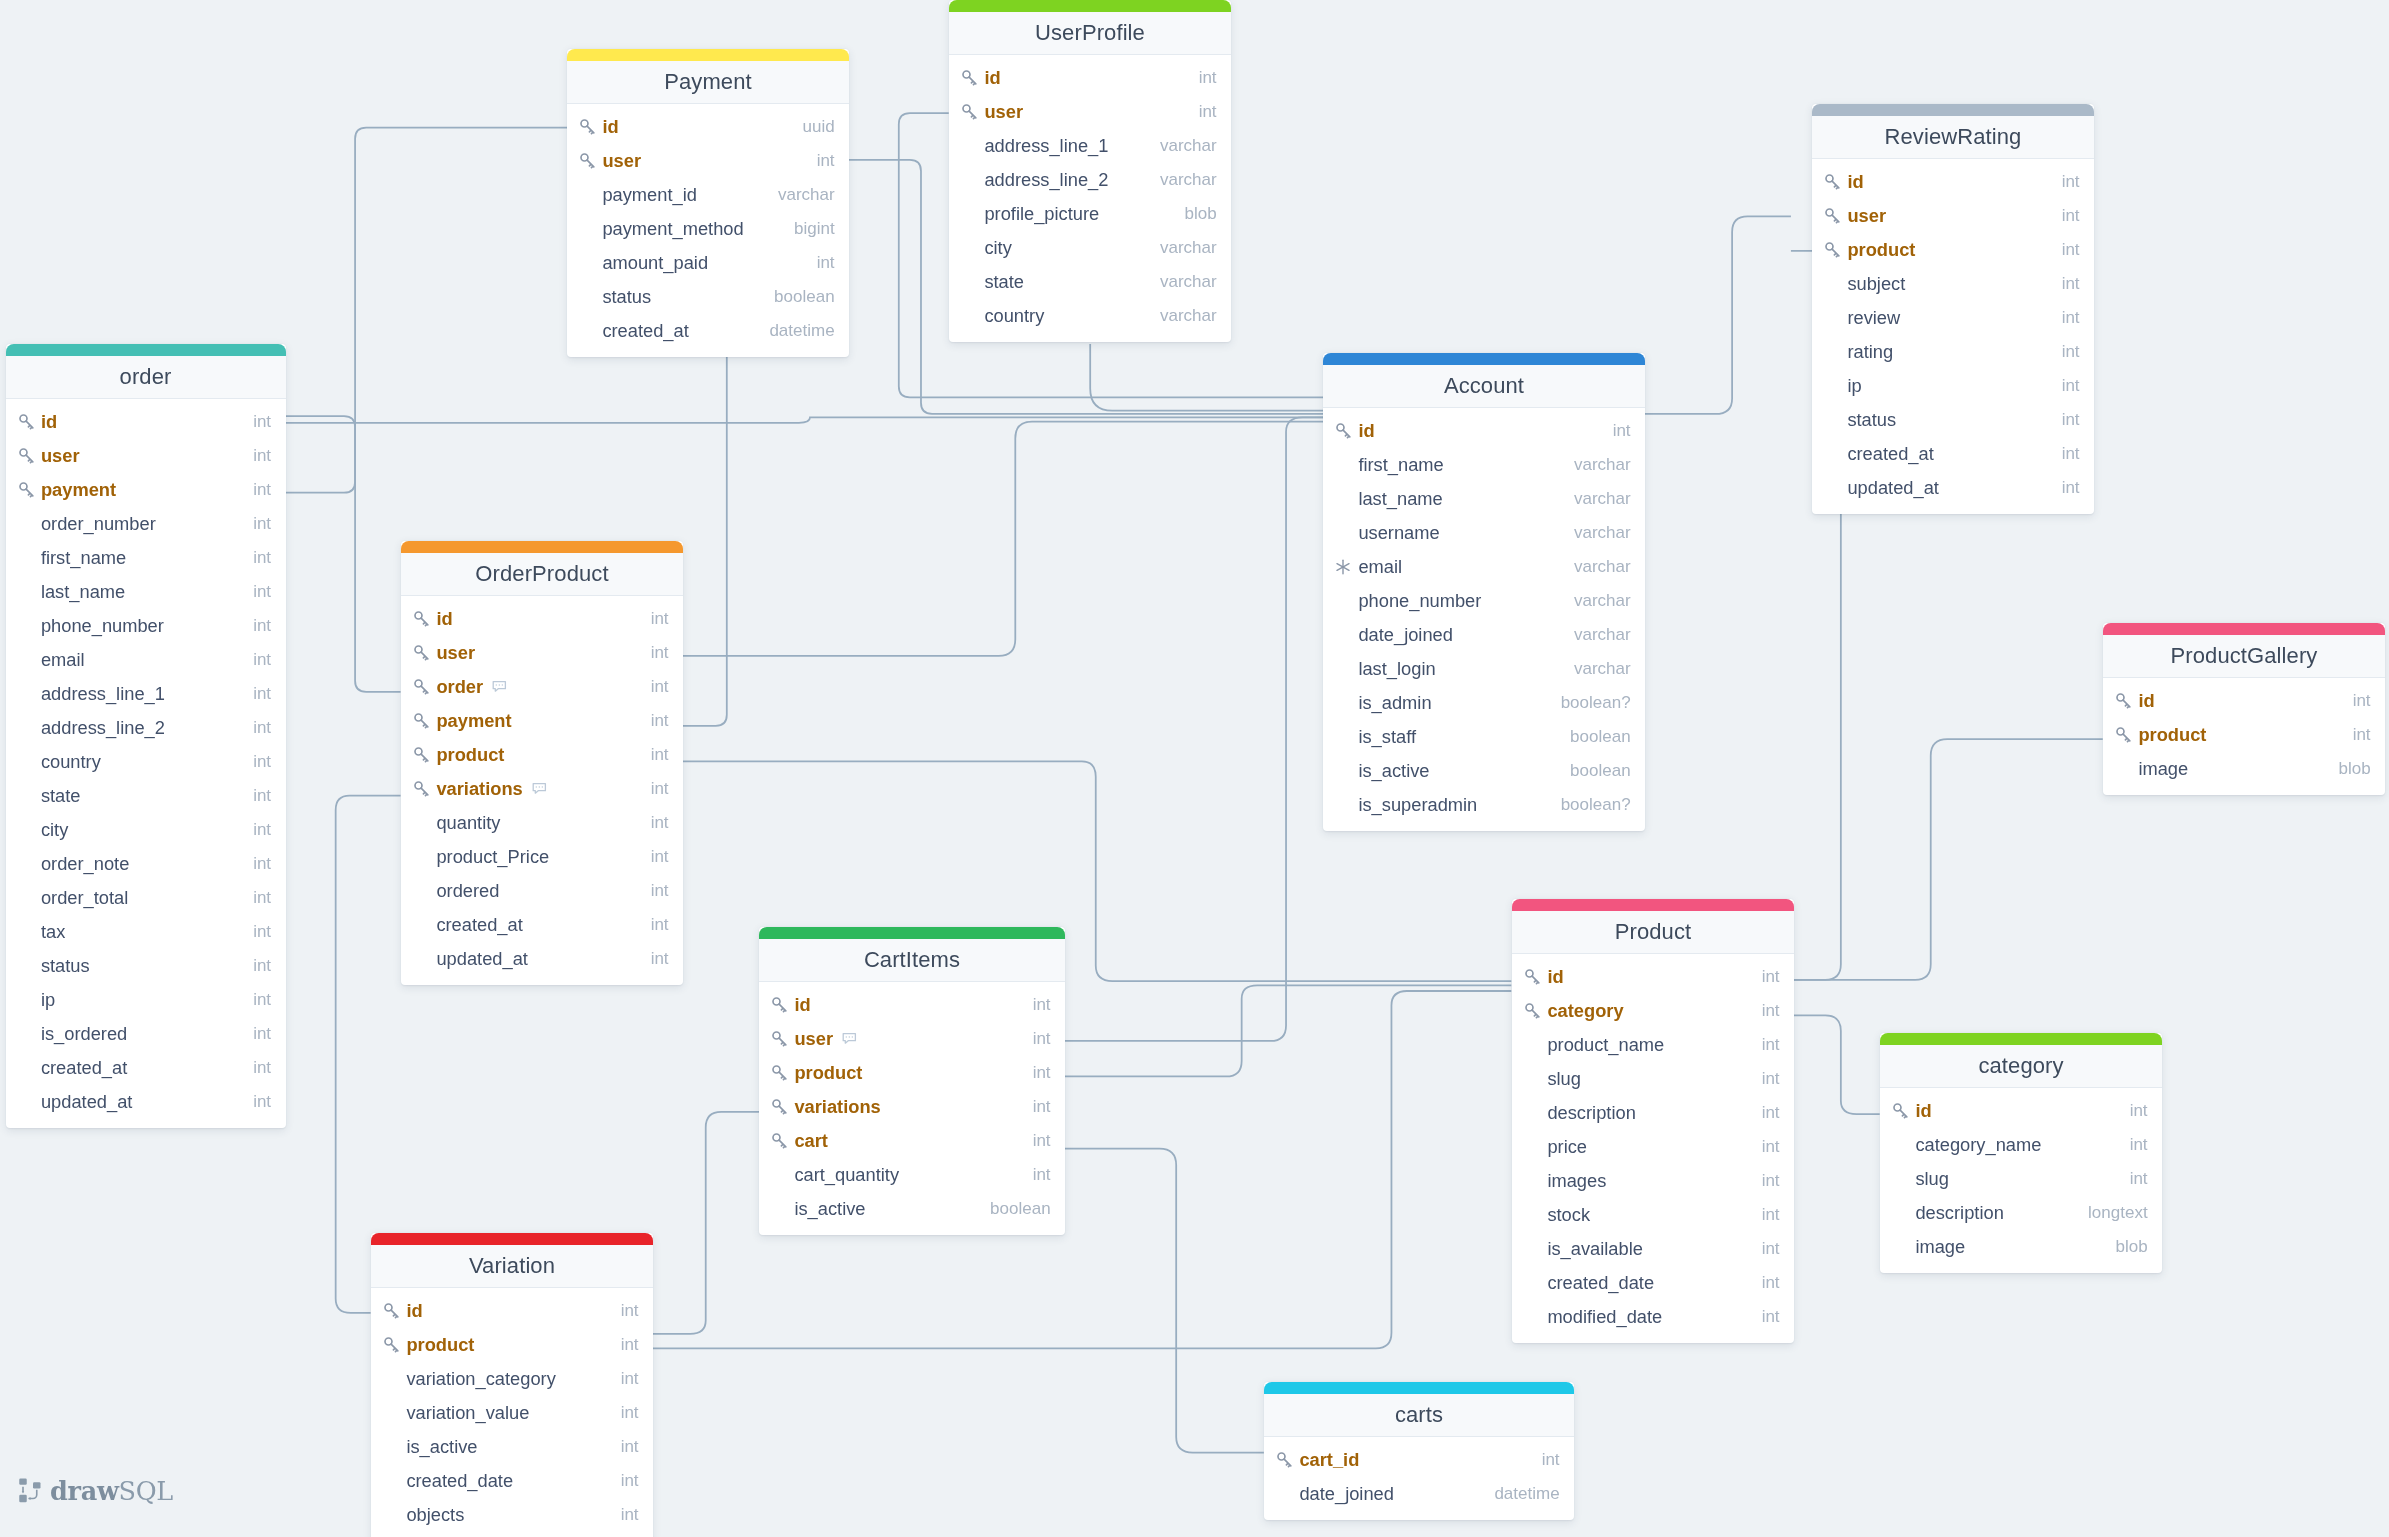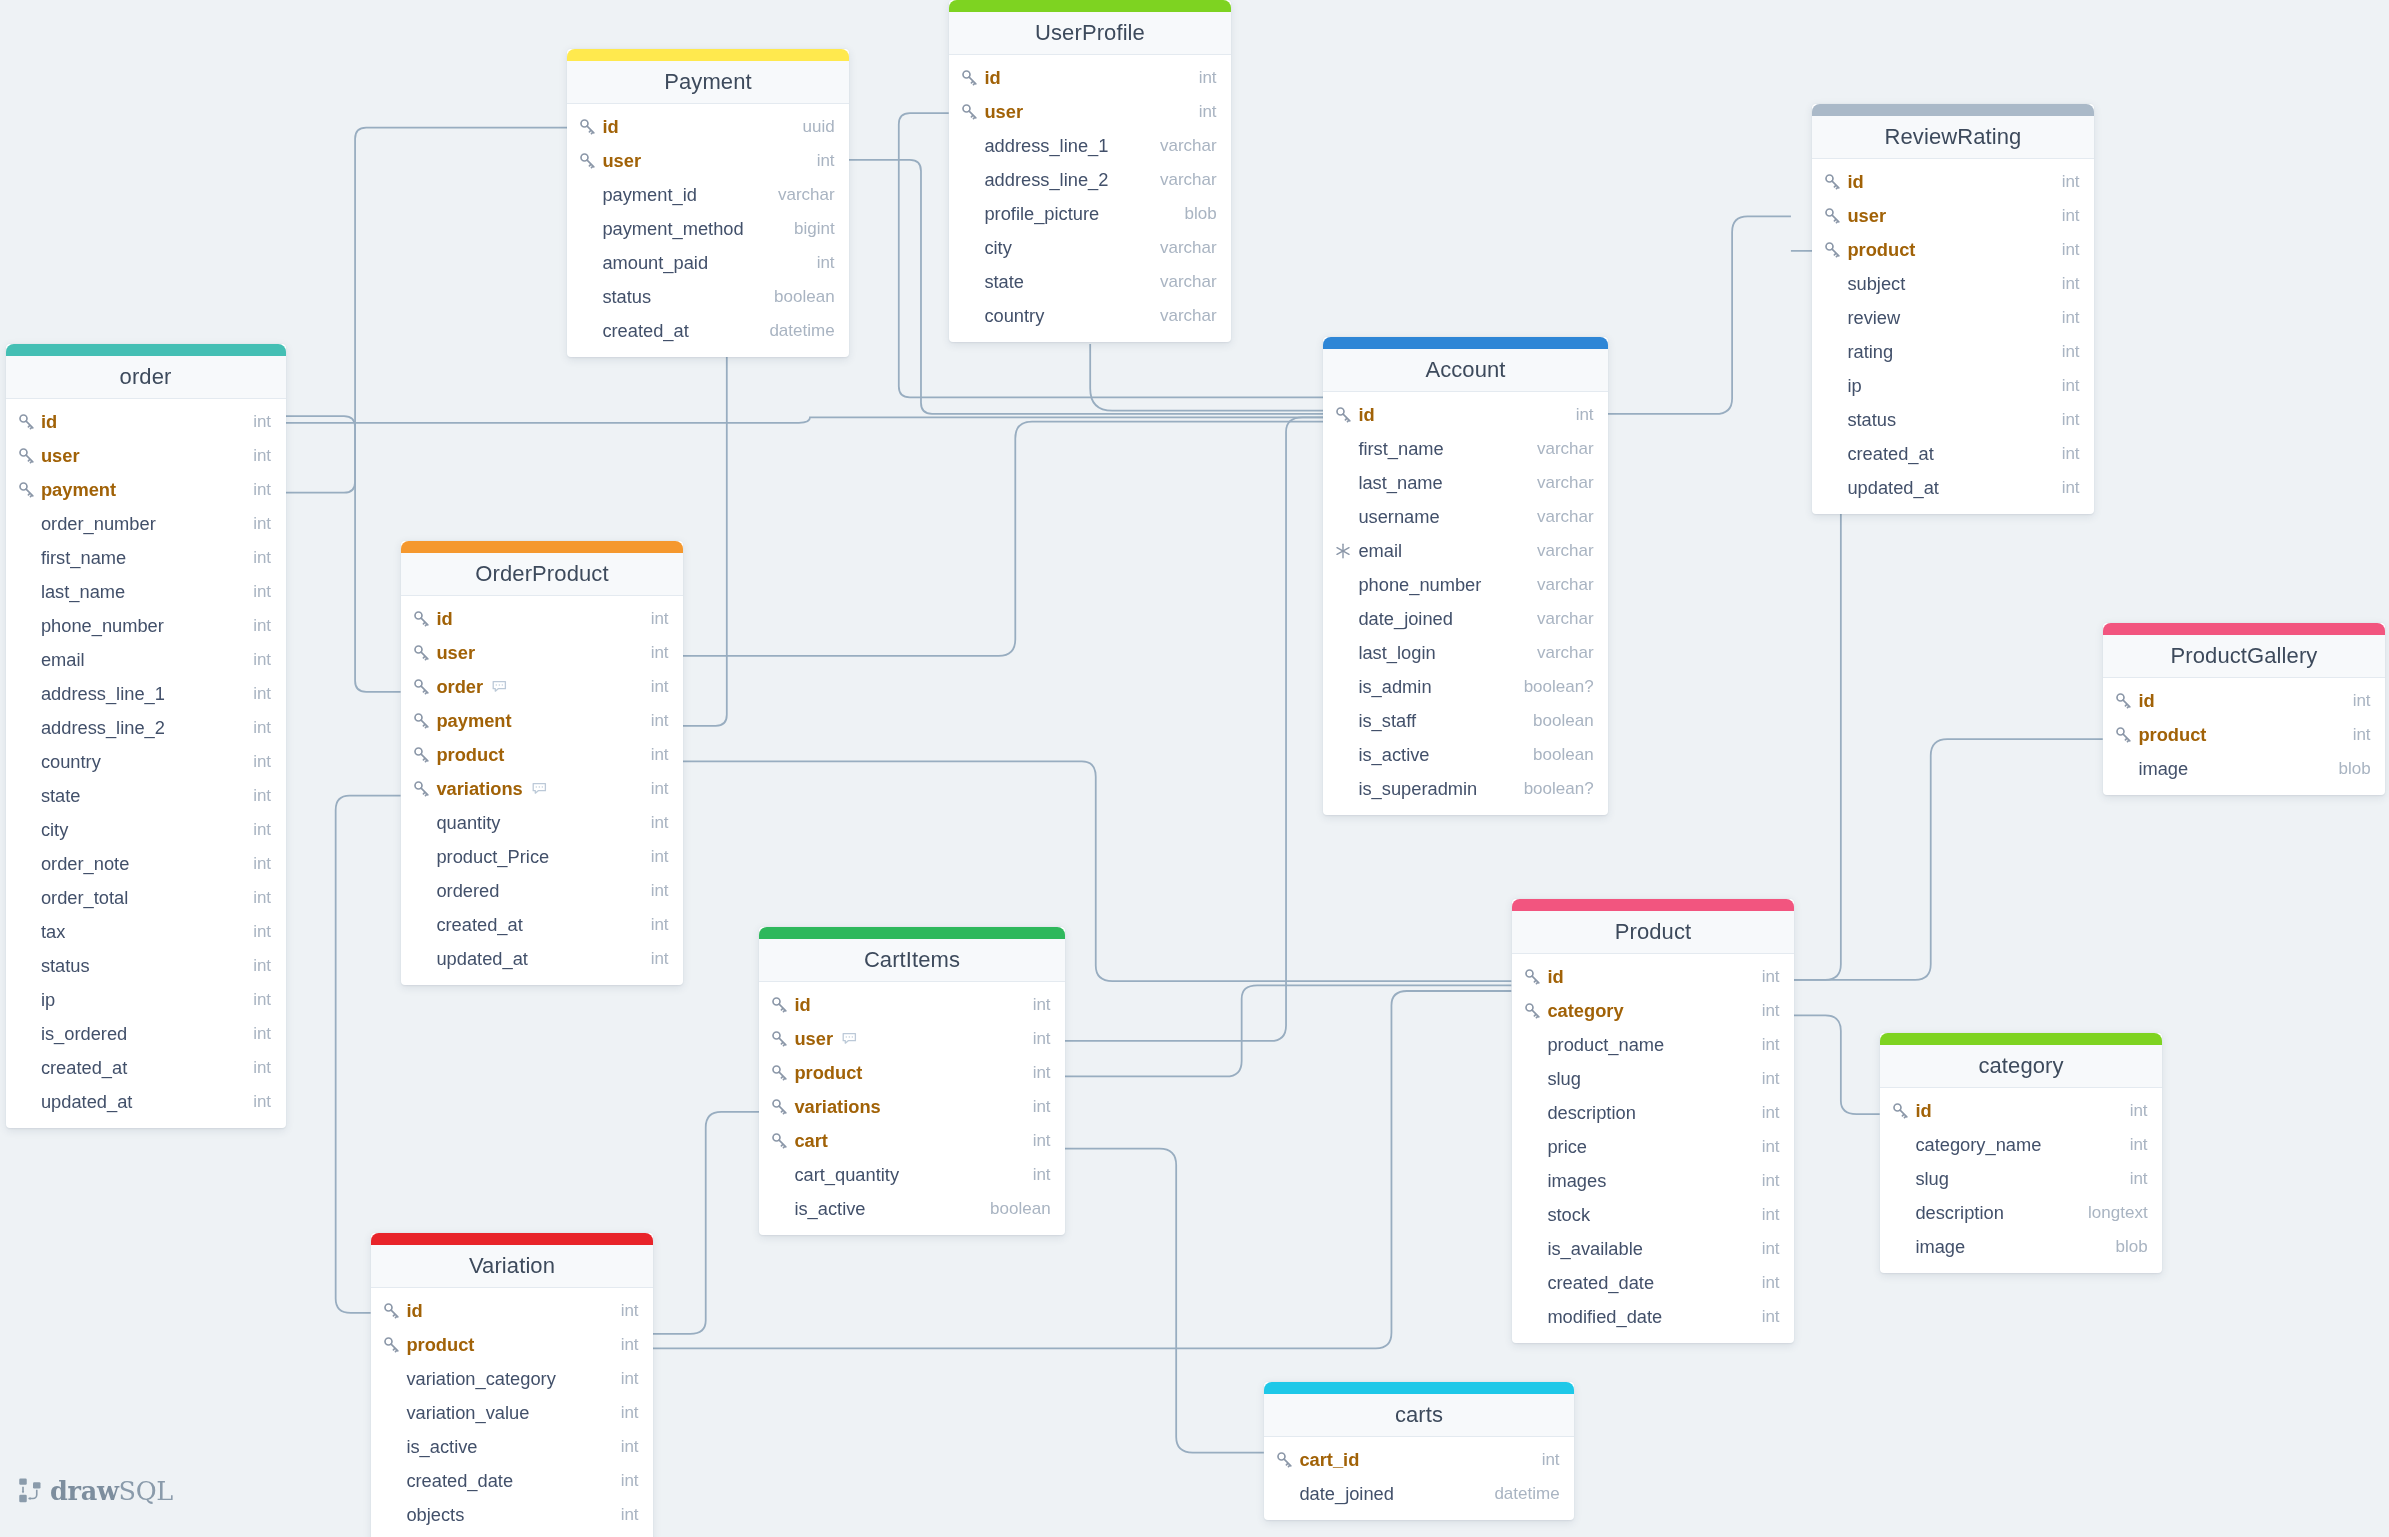--- a/index.html
+++ b/index.html
@@ -525,21 +525,21 @@
           </div>
           <div class="row">
             <span class="kslot"></span>
             <span class="fname">
               <span>updated_at</span>
             </span>
             <span class="ftype">int</span>
           </div>
         </div>
       </div>
-      <div class="table" style="left: 1323px; top: 337px; width: 285px;">
+      <div class="table" style="left: 1323px; top: 353px; width: 322px;">
         <div class="tbar" style="background: rgb(46, 134, 214);"></div>
         <div class="thead">
           <div class="ttitle">Account</div>
         </div>
         <div class="rows">
           <div class="row pk">
             <span class="kslot">
               <svg width="19" height="19" viewBox="0 0 24 24" class="key-icon">
                 <g fill="none" stroke="#8b97a8" stroke-width="2.1" stroke-linecap="round">
                   <circle cx="8.2" cy="8.2" r="4.4"></circle>

